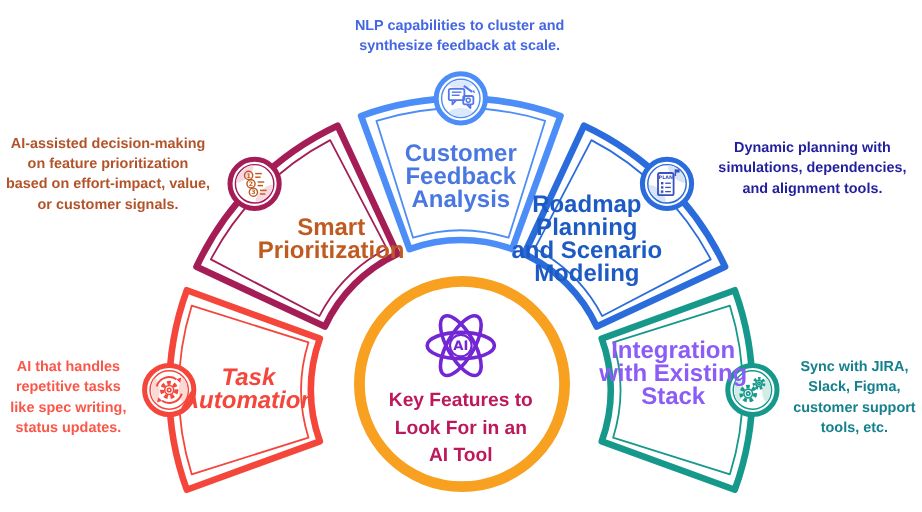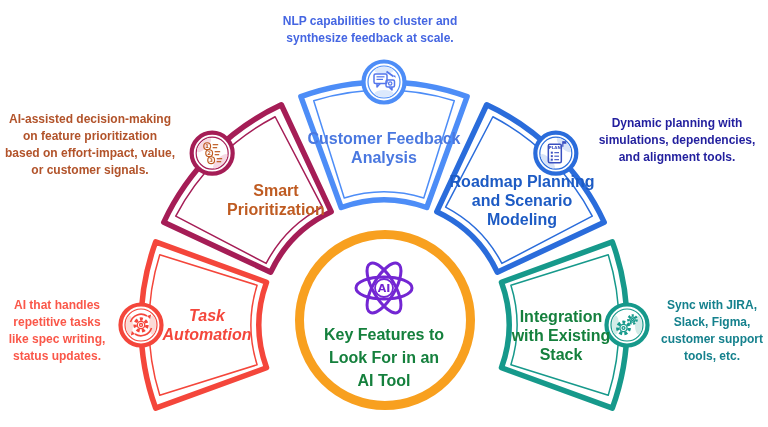--- a/index.html
+++ b/index.html
@@ -5,28 +5,28 @@
   html,body{margin:0;padding:0;background:#fff;}
   .canvas{
     position:relative;width:768px;height:427px;overflow:hidden;background:#fff;
     font-family:"Liberation Sans", sans-serif;
   }
   svg{position:absolute;left:0;top:0;}
   .desc{
     position:absolute;transform:translate(-50%,-50%);
     font-size:12px;line-height:17px;font-weight:700;text-align:center;white-space:pre-line;
   }
-  #desc-feedback{left:370px;top:30px;width:280px;}
+  #desc-feedback{left:383px;top:30px;width:280px;}
   #desc-smart{left:90px;top:145px;width:215px;}
   #desc-roadmap{left:677px;top:140px;width:200px;}
   #desc-task{left:57px;top:331px;width:130px;}
   #desc-integration{left:712px;top:331px;width:135px;}
   .seg-label{
     position:absolute;transform:translate(-50%,-50%);width:175px;
-    font-size:16px;line-height:19px;font-weight:700;text-align:center;white-space:pre-line;
+    font-size:20px;line-height:19px;font-weight:700;text-align:center;white-space:pre-line;
   }
   #title{
     position:absolute;left:384px;top:357px;transform:translate(-50%,-50%);width:185px;
     font-size:16px;line-height:23px;font-weight:700;text-align:center;white-space:pre-line;
   }
 </style>
 </head>
 <body>
 
 <div class="canvas">
@@ -152,23 +152,23 @@
 Slack, Figma,
 customer support
 tools, etc.</div>
 
   <div class="seg-label" style="left: 207px; top: 325px; color: rgb(244, 70, 59); font-style: italic;">Task
 Automation</div>
   <div class="seg-label" style="left: 276px; top: 199.842px; color: rgb(191, 91, 33);">Smart
 Prioritization</div>
   <div class="seg-label" style="left: 384px; top: 148px; color: rgb(74, 120, 224);">Customer Feedback
 Analysis</div>
-  <div class="seg-label" style="left: 522px; top: 199.842px; color: rgb(29, 91, 196);">Roadmap Planning
+  <div class="seg-label" style="left: 489px; top: 199.842px; color: rgb(29, 91, 196);">Roadmap Planning
 and Scenario
 Modeling</div>
-  <div class="seg-label" style="left: 561px; top: 335px; color: #15803d;">Integration
+  <div class="seg-label" style="left: 561px; top: 312px; color: #8b5cf6;">Integration
 with Existing
 Stack</div>
 
-  <div id="title" style="color: #15803d;">Key Features to
+  <div id="title" style="color: #be185d;">Key Features to
 Look For in an
 AI Tool</div>
 </div>
 
 </body></html>

